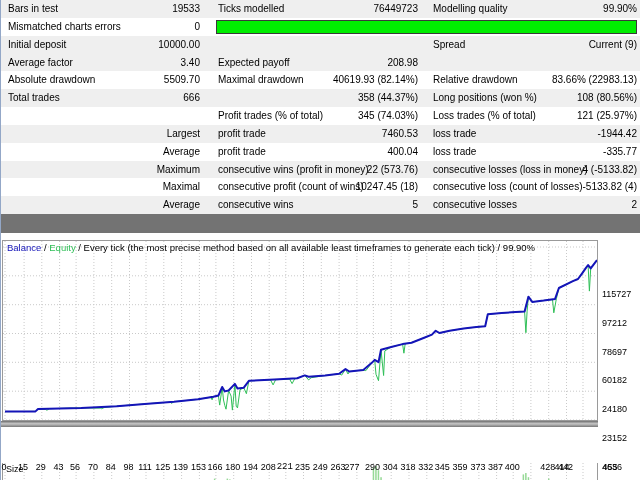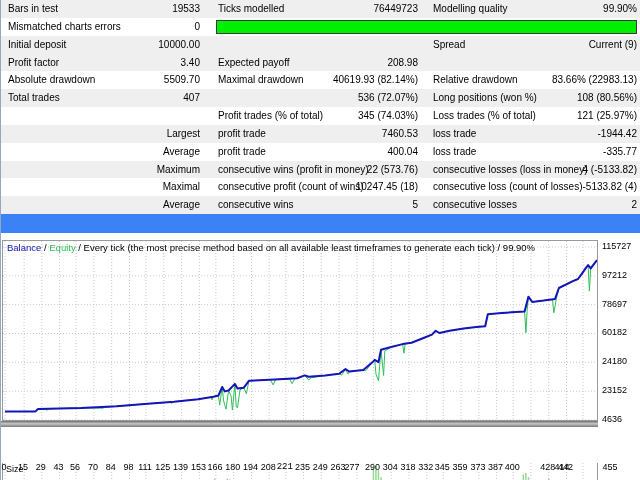--- a/index.html
+++ b/index.html
@@ -1,17 +1,17 @@
 <!DOCTYPE html>
 <html><head>
 <meta charset="utf-8">
 <style>
   html,body{margin:0;padding:0;background:#d4d0c8;}
   .report{
-    position:relative;width:640px;height:480px;background:#3b82f6;
+    position:relative;width:640px;height:480px;background:#737373;
     font-family:"Liberation Sans",sans-serif;font-size:10px;color:#000;
     overflow:hidden;border-left:1px solid #93a7c7;box-sizing:border-box;
   }
   
   .stats{position:absolute;top:0;left:0;width:639px;height:232px;}
   .srow{position:relative;width:100%;height:17.846px;box-sizing:border-box;}
   .srow.odd{background:#efefef;}
   .srow.even{background:#ffffff;}
   .grp{position:absolute;top:0;height:100%;}
   .g1{left:0;width:205px;}
@@ -31,21 +31,21 @@
   .plotwrap{
     position:absolute;top:7px;left:1px;width:594px;height:179px;
     border:1px solid #9a9a9a;background:#fff;
   }
   .plotwrap svg{position:absolute;top:0;left:0;}
   .chead{
     position:absolute;top:1px;left:4px;white-space:nowrap;
     font-size:9.5px;line-height:11px;z-index:3;background:transparent;
   }
   .yaxis .ylab{
-    position:absolute;left:601px;font-size:9px;line-height:9px;color:#000;white-space:nowrap;
+    position:absolute;left:601px;font-size:9px;line-height:9px;color:#000;white-space:nowrap;margin-top:48px;
   }
   .separator{
     position:absolute;left:0px;top:188px;width:597px;height:6px;
     background:linear-gradient(#6e6e6e,#c6c6c6 45%,#787878);
   }
   .sizepanel{
     position:absolute;left:1px;top:194px;width:594px;height:32px;
     border-left:1px solid #9a9a9a;border-right:1px solid #9a9a9a;
     border-bottom:1px solid #555;background:#fff;margin-top:36px;
   }
@@ -93,21 +93,21 @@
           <span class="lbl"></span>
           <span class="val"></span>
         </div>
         <div class="grp g3">
           <span class="lbl">Spread</span>
           <span class="val">Current (9)</span>
         </div>
       </div>
       <div class="srow odd">
         <div class="grp g1">
-          <span class="lbl">Profit factor</span>
+          <span class="lbl">Average factor</span>
           <span class="val">3.40</span>
         </div>
         <div class="grp g2">
           <span class="lbl">Expected payoff</span>
           <span class="val">208.98</span>
         </div>
         <div class="grp g3">
           <span class="lbl"></span>
           <span class="val"></span>
         </div>
@@ -122,24 +122,24 @@
           <span class="val">40619.93 (82.14%)</span>
         </div>
         <div class="grp g3">
           <span class="lbl">Relative drawdown</span>
           <span class="val">83.66% (22983.13)</span>
         </div>
       </div>
       <div class="srow odd">
         <div class="grp g1">
           <span class="lbl">Total trades</span>
-          <span class="val">407</span>
-        </div>
-        <div class="grp g2">
-          <span class="val">536 (72.07%)</span>
+          <span class="val">666</span>
+        </div>
+        <div class="grp g2">
+          <span class="val">358 (44.37%)</span>
         </div>
         <div class="grp g3">
           <span class="lbl">Long positions (won %)</span>
           <span class="val">108 (80.56%)</span>
         </div>
       </div>
       <div class="srow even">
         <div class="grp g1">
           <span class="lbl"></span>
           <span class="val"></span>

